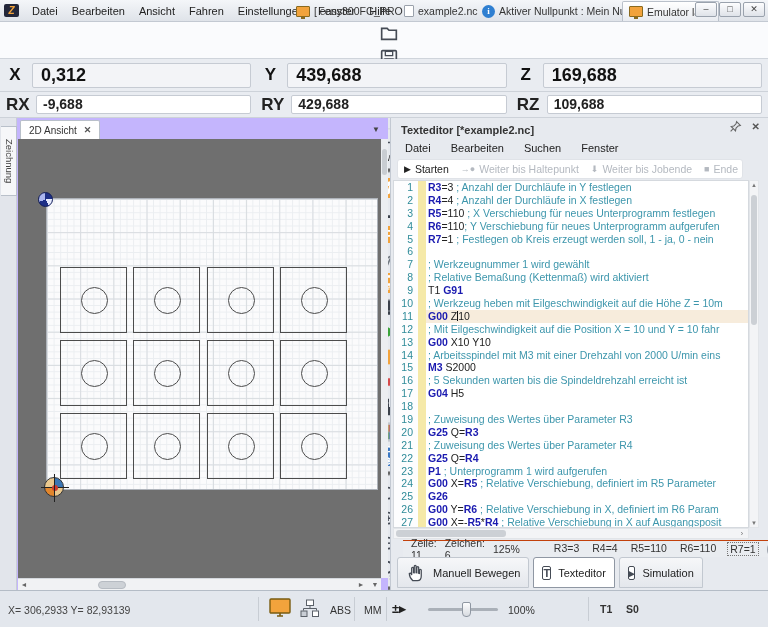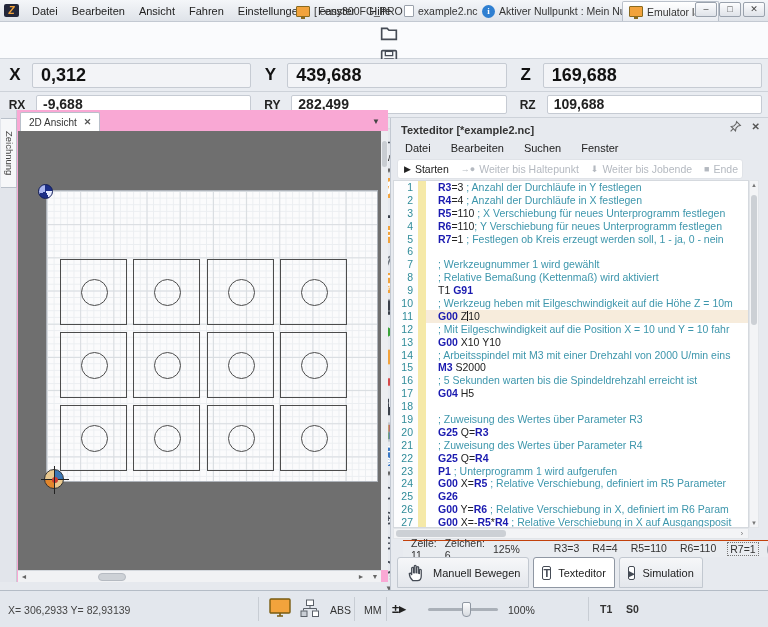--- a/index.html
+++ b/index.html
@@ -40,26 +40,26 @@
 
   
   #coordbar { position:absolute; left:0; top:59px; width:768px; height:33px; background:#e9ecf1;
     border-bottom:1px solid #cdd2d9; display:flex; align-items:center; padding:0 6px; gap:10px; }
   .ccell { flex:1; display:flex; align-items:center; gap:8px; }
   .clabel { font-size:17px; font-weight:bold; color:#111; width:18px; text-align:center; }
   .cbox { flex:1; height:25px; background:#f3f4f7; border:1px solid #c6cbd3; border-radius:2px;
     font-size:18px; font-weight:bold; color:#111; padding:0 8px; line-height:23px; }
   #relbar { position:absolute; left:0; top:92px; width:768px; height:26px; background:#e9ecf1;
     border-bottom:1px solid #cdd2d9; display:flex; align-items:center; padding:0 6px; gap:10px; }
-  .rlabel { font-size:12px; font-weight:bold; color:#222; width:22px; text-align:center; }
+  .rlabel { font-size:17px; font-weight:bold; color:#222; width:22px; text-align:center; }
   .rbox { flex:1; height:19px; background:#fff; border:1px solid #c6cbd3; border-radius:2px;
     font-size:14px; font-weight:bold; color:#222; padding:0 6px; line-height:17px; }
 
   
-  #left-panel { position:absolute; left:0; top:110px; width:388px; height:472px; background:#f9a8d4; }
+  #left-panel { position:absolute; left:0; top:118px; width:388px; height:472px; background:#c4b5fd; }
   #side-strip { position:absolute; left:0; top:0; width:17px; height:472px; background:#e2e5eb; border-right:1px solid #c8cdd5; }
   #side-tab { position:absolute; left:1px; top:8px; width:16px; height:70px; background:#f6f7f9;
     border:1px solid #b9c0ca; border-left:none; font-size:9.5px; color:#444;
     writing-mode:vertical-rl; text-align:center; line-height:14px; }
   #view-tabbar { position:absolute; left:18px; top:2px; width:370px; height:19px; }
   #view-tab { position:absolute; left:2px; top:0; height:19px; background:#fff; border:1px solid #b9c0ca; border-bottom:none;
     border-radius:2px 2px 0 0; display:flex; align-items:center; gap:7px; padding:0 8px; font-size:10px; color:#333; }
   .tab-close { font-size:9px; color:#555; font-weight:bold; }
   #view-dd { position:absolute; right:8px; top:5px; font-size:8px; color:#444; }
   #canvas2d { position:absolute; left:18px; top:21px; width:363px; height:439px; background:#6f6f6f; overflow:hidden; }
@@ -99,21 +99,21 @@
   #ed-controls { position:absolute; left:6px; top:41px; width:346px; height:20px; background:#fff; border:1px solid #e0e3e8;
     border-radius:3px; display:flex; align-items:center; font-size:10.5px; padding:0 6px; gap:6px; white-space:nowrap; overflow:hidden; }
   .ctl { display:flex; align-items:center; gap:4px; color:#222; }
   .ctl.disabled { color:#b4b9c0; }
   .ctl .g { font-size:9px; }
   .ctl-sep { width:1px; height:14px; background:#e4e7ea; }
   #code-wrap { position:absolute; left:2px; top:62px; width:356px; height:348px; background:#fff; border:1px solid #d5d9de; overflow:hidden; }
   .code-row { display:flex; height:12.9px; line-height:12.9px; font-size:10.5px; white-space:pre; }
   .code-row .num { width:24px; text-align:right; padding-right:5px; color:var(--lnum,#2e8b99); background:#fdfdfe; flex:none; }
   .code-row .strip { width:8px; background:var(--gutter,#f5e9a8); flex:none; }
-  .code-row .codepart { flex:1; padding-left:12px; overflow:hidden; }
+  .code-row .codepart { flex:1; padding-left:2px; overflow:hidden; }
   .code-row.active .codepart { background:var(--albg,#f7ecdc); }
   .sk { color:var(--kw,#1a1ab0); font-weight:bold; }
   .st { color:#222; }
   .sc { color:var(--cm,#3d96ac); }
   .caret { display:inline-block; width:1px; height:10px; background:#111; vertical-align:-1px; }
   #ed-vscroll { position:absolute; left:358px; top:62px; width:10px; height:348px; background:#f3f4f6; border:1px solid #e2e5e9; }
   #ev-thumb { position:absolute; left:1px; top:14px; width:6px; height:130px; background:#ccd0d5; border-radius:3px; }
   .ev-arrow { position:absolute; left:0; width:8px; font-size:6px; text-align:center; color:#777; }
   #ed-hscroll { position:absolute; left:2px; top:410px; width:356px; height:11px; background:#f3f4f6; border:1px solid #e2e5e9; }
   #eh-thumb { position:absolute; left:2px; top:1px; width:110px; height:7px; background:#ccd0d5; border-radius:3px; }
@@ -333,21 +333,21 @@
       <span class="cbox">169,688</span>
     </span>
 </div>
 <div id="relbar">
   <span class="ccell">
       <span class="rlabel">RX</span>
       <span class="rbox">-9,688</span>
     </span>
   <span class="ccell">
       <span class="rlabel">RY</span>
-      <span class="rbox">282,499</span>
+      <span class="rbox">429,688</span>
     </span>
   <span class="ccell">
       <span class="rlabel">RZ</span>
       <span class="rbox">109,688</span>
     </span>
 </div>
 
 <div id="left-panel">
   <div id="side-strip">
     <div id="side-tab">Zeichnung</div>
@@ -447,21 +447,21 @@
     <span class="ctl-sep"></span>
     <span class="ctl disabled">
         <span class="g">■</span>
         <span>Ende</span>
       </span>
   </div>
   <div id="code-wrap">
       <div class="code-row"><span class="num">1</span><span class="strip"></span><span class="codepart"><span class="sk">R3</span><span class="st">=3 </span><span class="sc">; Anzahl der Durchläufe in Y festlegen</span></span></div>
       <div class="code-row"><span class="num">2</span><span class="strip"></span><span class="codepart"><span class="sk">R4</span><span class="st">=4 </span><span class="sc">; Anzahl der Durchläufe in X festlegen</span></span></div>
       <div class="code-row"><span class="num">3</span><span class="strip"></span><span class="codepart"><span class="sk">R5</span><span class="st">=110 </span><span class="sc">; X Verschiebung für neues Unterprogramm festlegen</span></span></div>
-      <div class="code-row"><span class="num">4</span><span class="strip"></span><span class="codepart"><span class="sk">R6</span><span class="st">=110</span><span class="sc">; Y Verschiebung für neues Unterprogramm festlegen</span></span></div>
+      <div class="code-row"><span class="num">4</span><span class="strip"></span><span class="codepart"><span class="sk">R6</span><span class="st">=110</span><span class="sc">; Y Verschiebung für neues Unterprogramm aufgerufen</span></span></div>
       <div class="code-row"><span class="num">5</span><span class="strip"></span><span class="codepart"><span class="sk">R7</span><span class="st">=1 </span><span class="sc">; Festlegen ob Kreis erzeugt werden soll, 1 - ja, 0 - nein</span></span></div>
       <div class="code-row"><span class="num">6</span><span class="strip"></span><span class="codepart"></span></div>
       <div class="code-row"><span class="num">7</span><span class="strip"></span><span class="codepart"><span class="sc">; Werkzeugnummer 1 wird gewählt</span></span></div>
       <div class="code-row"><span class="num">8</span><span class="strip"></span><span class="codepart"><span class="sc">; Relative Bemaßung (Kettenmaß) wird aktiviert</span></span></div>
       <div class="code-row"><span class="num">9</span><span class="strip"></span><span class="codepart"><span class="st">T1 </span><span class="sk">G91</span></span></div>
       <div class="code-row"><span class="num">10</span><span class="strip"></span><span class="codepart"><span class="sc">; Werkzeug heben mit Eilgeschwindigkeit auf die Höhe Z = 10m</span></span></div>
       <div class="code-row active"><span class="num">11</span><span class="strip"></span><span class="codepart"><span class="sk">G00</span><span class="st"> Z</span><span class="caret"></span><span class="st">10</span></span></div>
       <div class="code-row"><span class="num">12</span><span class="strip"></span><span class="codepart"><span class="sc">; Mit Eilgeschwindigkeit auf die Position X = 10 und Y = 10 fahr</span></span></div>
       <div class="code-row"><span class="num">13</span><span class="strip"></span><span class="codepart"><span class="sk">G00</span><span class="st"> X10 Y10</span></span></div>
       <div class="code-row"><span class="num">14</span><span class="strip"></span><span class="codepart"><span class="sc">; Arbeitsspindel mit M3 mit einer Drehzahl von 2000 U/min eins</span></span></div>

